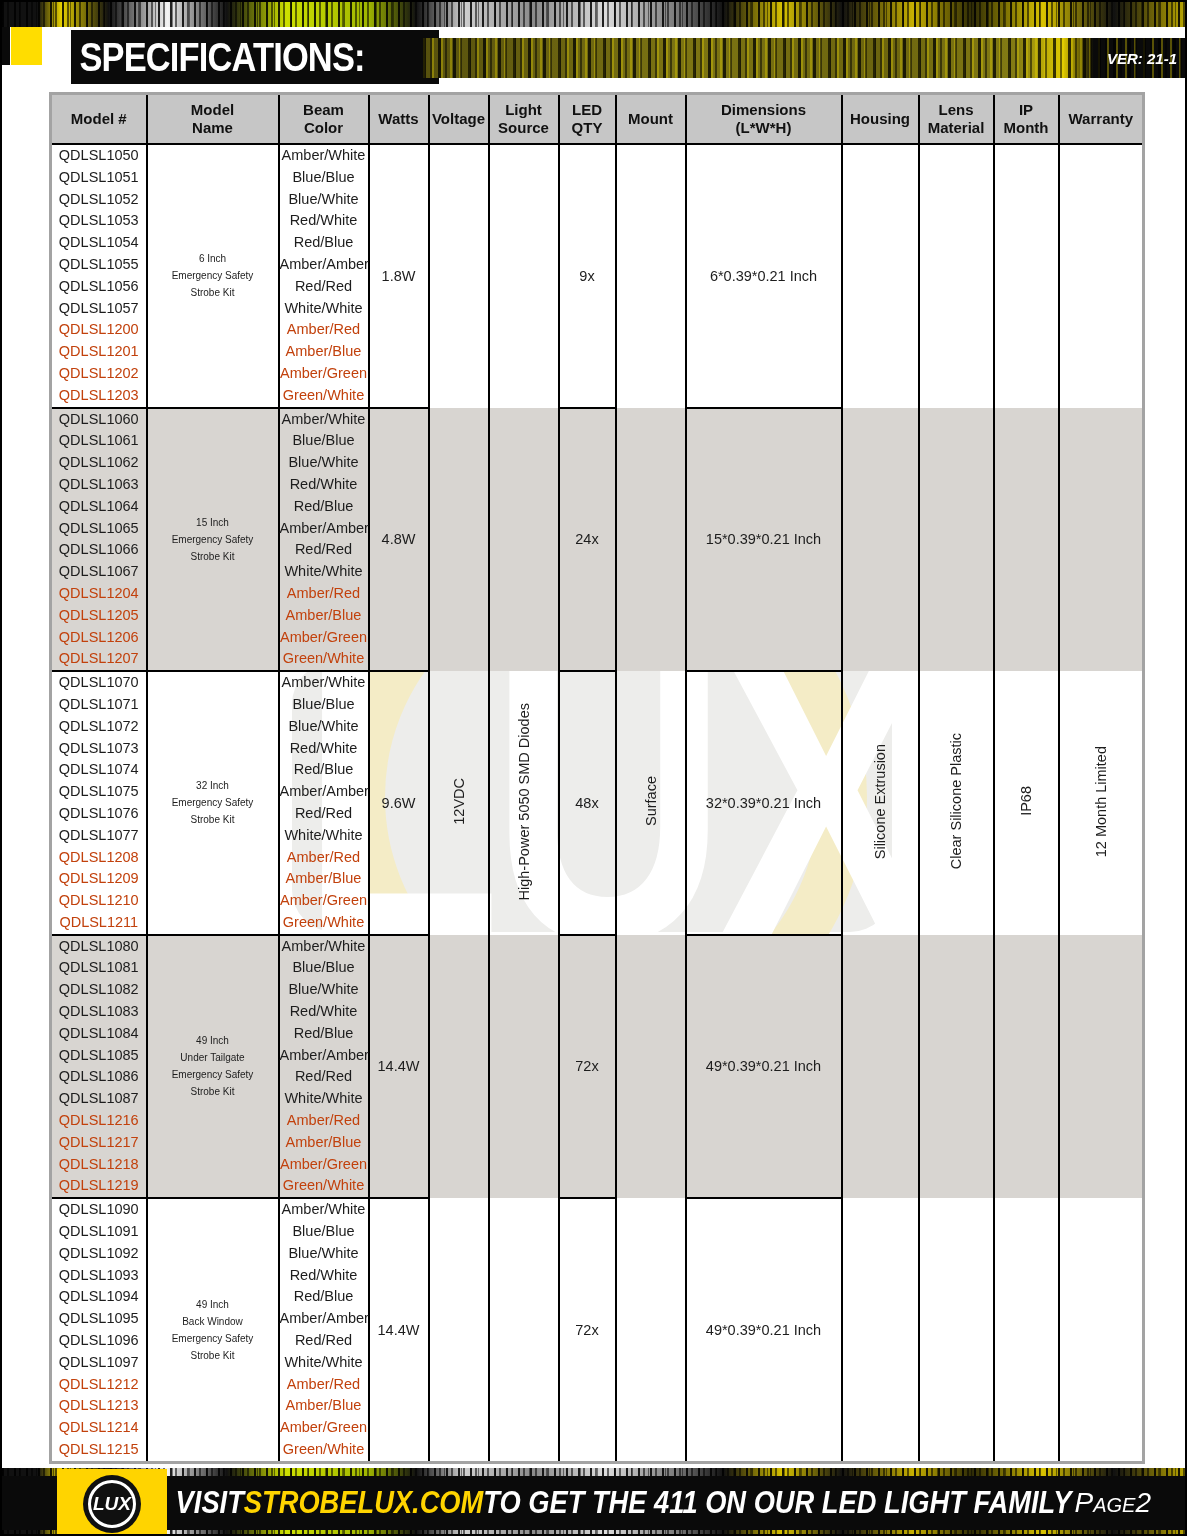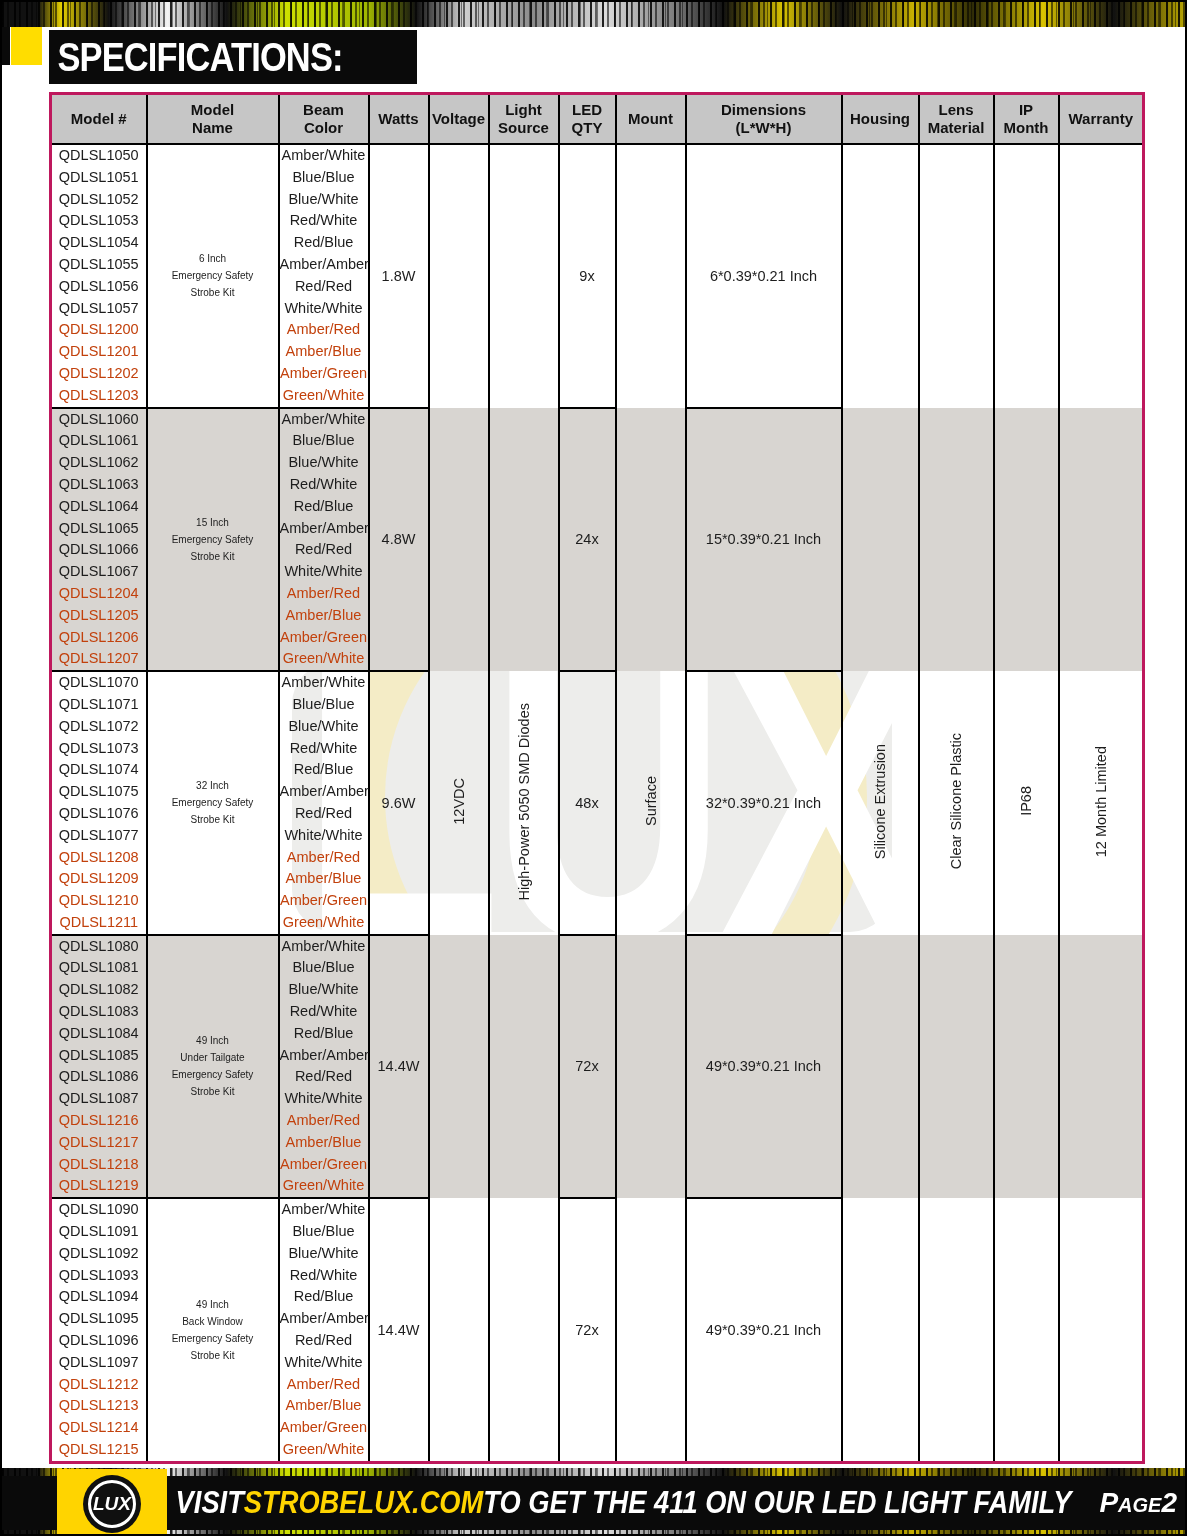--- a/index.html
+++ b/index.html
@@ -13,21 +13,21 @@
     background:
       repeating-linear-gradient(90deg, rgba(0,0,0,.85) 0 2px, transparent 2px 5px, rgba(0,0,0,.55) 5px 7px, transparent 7px 12px),
       repeating-linear-gradient(90deg, rgba(0,0,0,.45) 0 1px, transparent 1px 17px),
       linear-gradient(90deg,#111 0%,#111 3%,#e6d000 5%,#111 9%,#f4f4f4 14%,#111 19%,#cde000 24%,#9fb500 31%,#111 35%,#cfcfcf 39%,#8a8a8a 45%,#dcdcdc 51%,#7a7a7a 57%,#111 61%,#d9c300 66%,#111 71%,#c7b000 77%,#2e2b06 82%,#d9c300 88%,#111 94%,#b7a400 100%);
   }
   .top-band{position:absolute;top:0;left:0;right:0;height:25px;}
   
   .hdr-edge{position:absolute;left:0;top:25px;width:8px;height:38px;background:#0a0a0a;}
   .hdr-yellow{position:absolute;left:9px;top:25px;width:31px;height:38px;background:#fd0;}
   .title-box{
-    position:absolute;left:47px;top:28px;width:368px;height:54px;background:#0a0a0a;
+    position:absolute;left:69px;top:28px;width:368px;height:54px;background:#0a0a0a;
     display:flex;align-items:center;
   }
   .title-box span{
     color:#fff;font-weight:bold;font-size:41px;letter-spacing:-1px;
     transform:scaleX(.84);transform-origin:left center;white-space:nowrap;padding-left:10px;
   }
   .hdr-band{
     position:absolute;left:421px;right:0;top:36px;height:40px;
     background:
       repeating-linear-gradient(90deg, rgba(0,0,0,.75) 0 3px, transparent 3px 7px, rgba(0,0,0,.5) 7px 9px, transparent 9px 15px),
@@ -37,21 +37,21 @@
   .ver{
     position:absolute;right:8px;top:0;height:40px;display:flex;align-items:center;
     color:#fff;font-style:italic;font-weight:bold;font-size:15px;letter-spacing:0;
   }
   
   .spec-table{
     position:absolute;left:47px;top:90px;width:1093px;z-index:1;
     border-collapse:collapse;table-layout:fixed;background:transparent;
   }
   .spec-table th,.spec-table td{border:2px solid #000;padding:0;}
-  .spec-table{border:3px solid #be185d;}
+  .spec-table{border:3px solid #a3a3a3;}
   .spec-table th{
     background:#c6c6c6;height:48px;font-size:15px;font-weight:bold;color:#111;
     white-space:pre-line;line-height:18px;text-align:center;vertical-align:middle;
   }
   .spec-table td{vertical-align:middle;text-align:center;color:#1d1d1d;font-size:14.5px;margin-left:33px;}
   tr.gray td.gband{background:#d8d5d1;text-align:center;}
   td.vspan{
     background:linear-gradient(to bottom, transparent 0 20%, #d8d5d1 20% 40%, transparent 40% 60%, #d8d5d1 60% 80%, transparent 80% 100%);
   }
   .mline{height:21.8px;line-height:21.8px;white-space:nowrap;}
@@ -80,35 +80,38 @@
   .f-logo .ringw{position:absolute;inset:5px;border:3px solid #fff;border-radius:50%;}
   .f-logo .ltxt{position:relative;color:#fff;font-weight:bold;font-size:19px;letter-spacing:0;font-style:italic;}
   .f-text{
     position:absolute;left:180px;right:120px;top:1474px;height:54px;z-index:3;
     display:flex;align-items:center;justify-content:center;white-space:nowrap;
     color:#fff;font-style:italic;font-weight:bold;font-size:31px;
     transform:scaleX(.88);transform-origin:center;
   }
   .f-text .lnk{color:#ffd400;text-decoration:none;}
   .f-page{
-    position:absolute;right:8px;top:1474px;height:54px;z-index:3;display:flex;align-items:center;
-    color:#fff;font-style:italic;font-weight:bold;font-size:28px;font-variant:small-caps;
+    position:absolute;right:34px;top:1474px;height:54px;z-index:3;display:flex;align-items:center;
+    color:#fff;font-style:italic;font-weight:normal;font-size:28px;font-variant:small-caps;
   }
 </style>
 </head>
 <body>
 
 <div class="page">
 
   <div class="top-band barcode"></div>
 
   <div class="hdr-edge"></div>
   <div class="hdr-yellow"></div>
   <div class="title-box">
     <span>SPECIFICATIONS:</span>
+  </div>
+  <div class="hdr-band">
+    <span class="ver">VER: 21-1</span>
   </div>
 
   <div class="watermark">
     <div class="wm-rect"></div>
     <div class="wm-ring"></div>
     <div class="wm-text">LUX</div>
   </div>
 
   <table class="spec-table">
     <colgroup>

